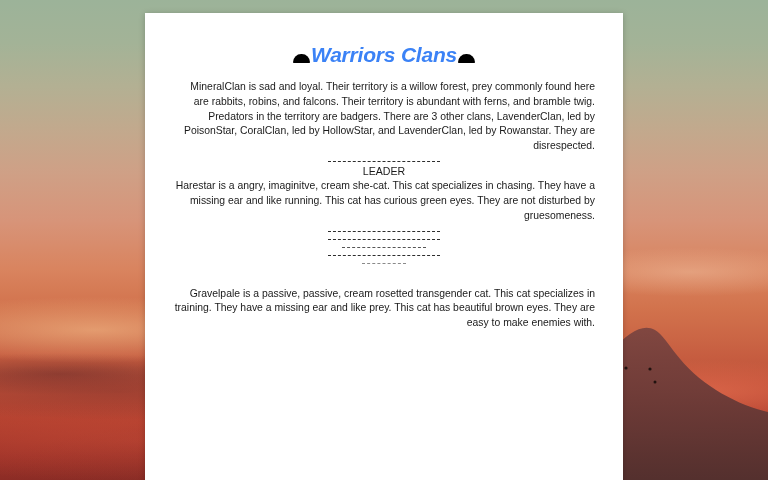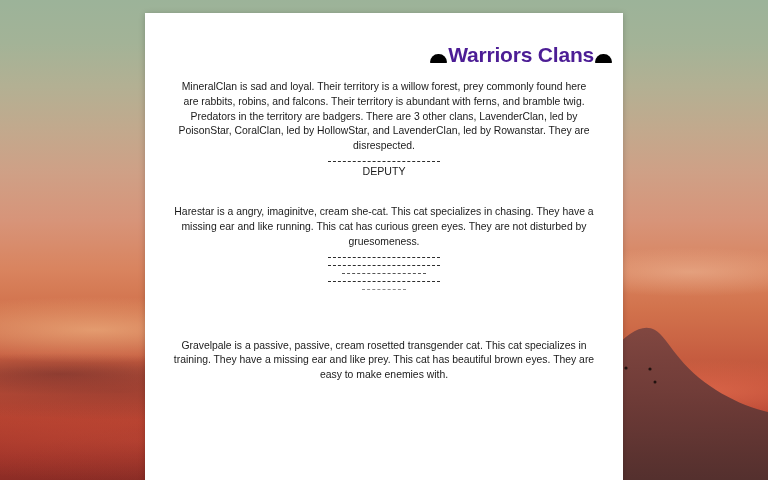--- a/index.html
+++ b/index.html
@@ -66,45 +66,46 @@
     height: 470px;
     background: #ffffff;
     box-shadow: 0 1px 6px rgba(0,0,0,.22);
     overflow: hidden;
     padding: 0 10px;
   }
 
   #doc-title {
     margin: 0;
     padding: 30px 0 4px 0;
-    text-align: right;
+    text-align: center;
     font-size: 21px;
     font-weight: bold;
-    color: #4c1d95;
+    color: #3b82f6;
     letter-spacing: -.2px;
     line-height: 1.1;
+    font-style: italic;
   }
   .title-deco {
     display: inline-block;
     width: 17px; height: 9px;
     background: #000;
     border-radius: 10px 10px 1px 1px;
     vertical-align: -1px;
     margin: 0 1px;
   }
 
   .para {
     margin: 0;
     padding: 10px 18px 0 18px;
-    text-align: center;
+    text-align: right;
     font-size: 10.4px;
     line-height: 1.42;
     color: #1a1a1a;
   }
-  .para.tight { padding-top: 1px; margin-top: 26px; }
+  .para.tight { padding-top: 1px; }
 
   .rank {
     margin: 0;
     padding: 2px 0 0 0;
     text-align: center;
     font-size: 10.6px;
     line-height: 1.35;
     color: #1a1a1a;
   }
 
@@ -149,21 +150,21 @@
 <div id="doc-card">
 
   <h1 id="doc-title">
     <span class="title-deco"></span><span>Warriors Clans</span><span class="title-deco"></span>
   </h1>
 
   <p class="para">MineralClan is sad and loyal. Their territory is a willow forest, prey commonly found here are rabbits, robins, and falcons. Their territory is abundant with ferns, and bramble twig. Predators in the territory are badgers. There are 3 other clans, LavenderClan, led by PoisonStar, CoralClan, led by HollowStar, and LavenderClan, led by Rowanstar. They are disrespected.</p>
 
   <div id="sections-container">
       <div class="sep-wrap"><span class="sep long"></span></div>
-      <p class="rank">DEPUTY</p>
+      <p class="rank">LEADER</p>
       <p class="para tight">Harestar is a angry, imaginitve, cream she-cat. This cat specializes in chasing. They have a missing ear and like running. This cat has curious green eyes. They are not disturbed by gruesomeness.</p>
       <div class="sep-wrap"><span class="sep long"></span></div>
       <div class="sep-wrap"><span class="sep long"></span></div>
       <div class="sep-wrap"><span class="sep mid"></span></div>
       <div class="sep-wrap"><span class="sep long"></span></div>
       <div class="sep-wrap"><span class="sep short"></span></div>
       <div class="spacer-lg"></div>
       <p class="para tight">Gravelpale is a passive, passive, cream rosetted transgender cat. This cat specializes in training. They have a missing ear and like prey. This cat has beautiful brown eyes. They are easy to make enemies with.</p>
     </div>
 

